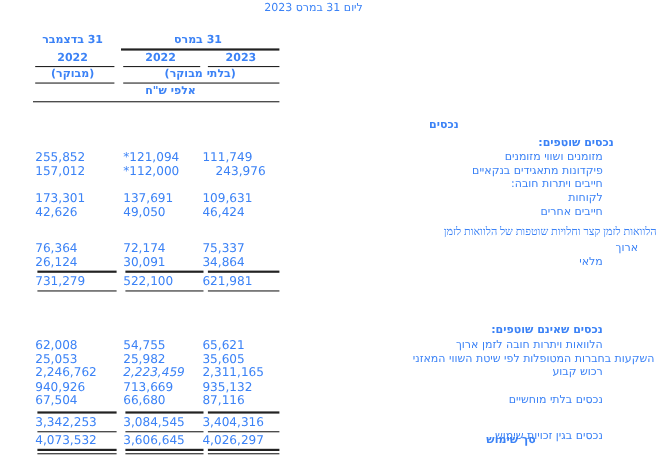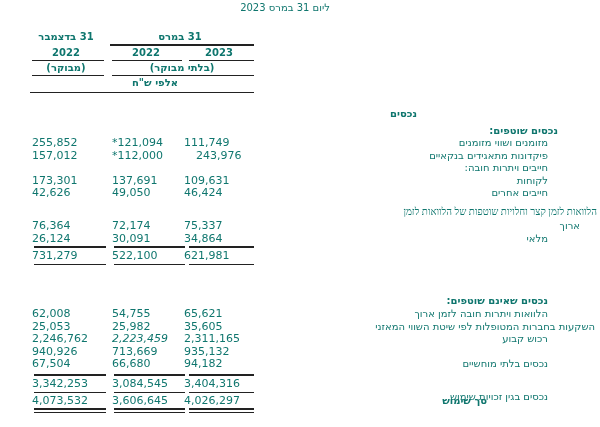--- a/index.html
+++ b/index.html
@@ -1,18 +1,18 @@
 <!DOCTYPE html>
 <html lang="he"><head>
 <meta charset="utf-8">
 <style>
   html,body{margin:0;padding:0;background:#fff;}
   .page{
     position:relative;width:600px;height:427px;background:#ffffff;
-    font-family:"DejaVu Sans", sans-serif;color:#0f766e;overflow:hidden;
+    font-family:"DejaVu Sans", sans-serif;color:#3b82f6;overflow:hidden;
   }
   .t{position:absolute;font-size:10px;line-height:11px;white-space:nowrap;}
   .rtl{direction:rtl;unicode-bidi:embed;}
   .b{font-weight:bold;}
   .ctr{text-align:center;}
   .lbl{position:absolute;font-size:10px;line-height:11px;white-space:nowrap;direction:rtl;text-align:right;}
   .num{position:absolute;font-size:11px;line-height:11px;white-space:nowrap;direction:ltr;}
   .c-dec{left:32px;width:72px;}
   .c-m22{left:112px;width:72px;}
   .c-m23{left:184px;width:70px;}
@@ -114,21 +114,21 @@
   <div class="num c-m23" style="top:333px;">2,311,165</div>
   <div class="num c-m22" style="top:333px;font-style:italic;">2,223,459</div>
   <div class="num c-dec" style="top:333px;">2,246,762</div>
 
   <div class="lbl" style="top:363px;right:52px;margin-top:28px;">נכסים בגין זכויות שימוש</div>
   <div class="num c-m23" style="top:345.5px;">935,132</div>
   <div class="num c-m22" style="top:345.5px;">713,669</div>
   <div class="num c-dec" style="top:345.5px;">940,926</div>
 
   <div class="lbl" style="top:358px;right:52px;">נכסים בלתי מוחשיים</div>
-  <div class="num c-m23" style="top:358px;">94,182</div>
+  <div class="num c-m23" style="top:358px;">87,116</div>
   <div class="num c-m22" style="top:358px;">66,680</div>
   <div class="num c-dec" style="top:358px;">67,504</div>
 
   <div class="rule rc-dec" style="top:374px;"></div>
   <div class="rule rc-m22" style="top:374px;"></div>
   <div class="rule rc-m23" style="top:374px;"></div>
 
   <div class="num c-m23" style="top:377.5px;">3,404,316</div>
   <div class="num c-m22" style="top:377.5px;">3,084,545</div>
   <div class="num c-dec" style="top:377.5px;">3,342,253</div>

